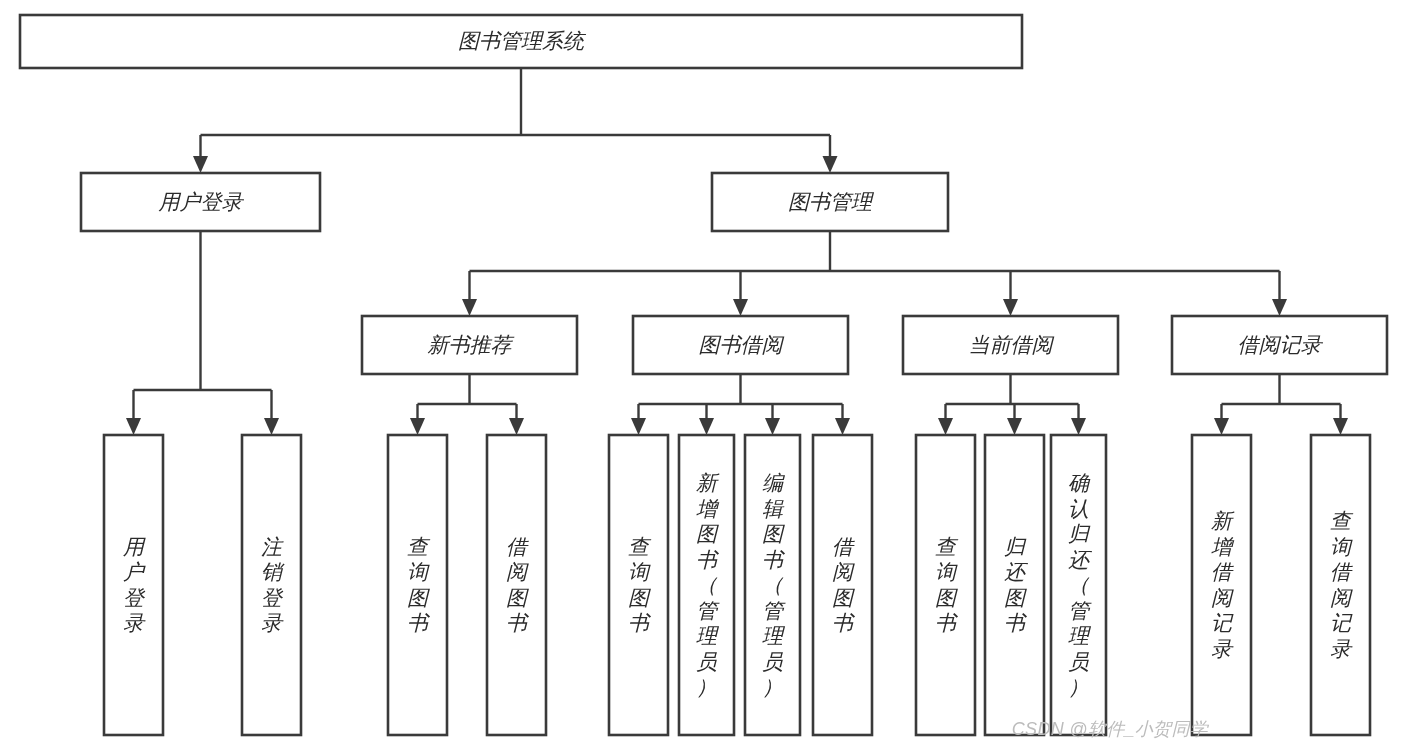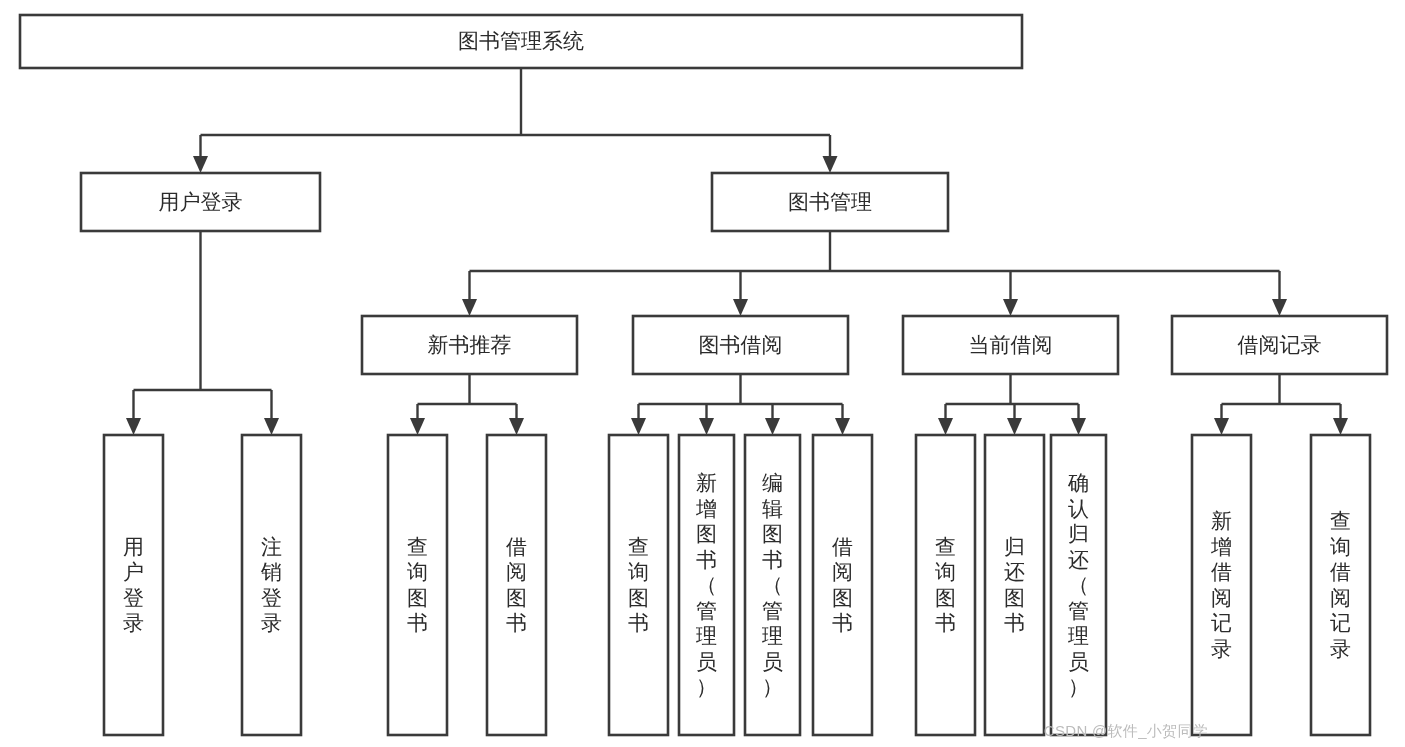--- a/index.html
+++ b/index.html
@@ -12,20 +12,21 @@
     width: 1405px;
     height: 747px;
     font-family: "Liberation Sans", "DejaVu Sans", sans-serif;
     overflow: hidden;
   }
   #diagram-root {
     position: relative;
     width: 1220px;
     height: 747px;
     background: #ffffff;
+    font-style: italic;
   }
   svg#tree-svg {
     position: absolute;
     left: 0;
     top: 0;
     width: 1405px;
     height: 747px;
     display: block;
   }
   .node-box {
@@ -54,21 +55,21 @@
     fill: #2b2b2b;
     font-family: "Liberation Sans", "DejaVu Sans", sans-serif;
     font-size: 21px;
     text-anchor: middle;
   }
   .watermark {
     position: absolute;
     right: 12px;
     bottom: 6px;
     color: #bcbcbc;
-    font-size: 15px;
+    font-size: 18px;
     font-family: "Liberation Sans", "DejaVu Sans", sans-serif;
     letter-spacing: 0.3px;
     white-space: nowrap;
     pointer-events: none;
   }
 </style>
 </head>
 <body>
 
 <div id="diagram-root">

